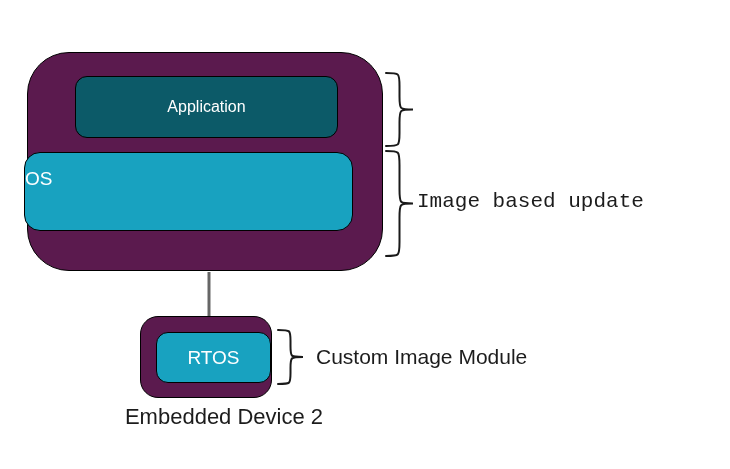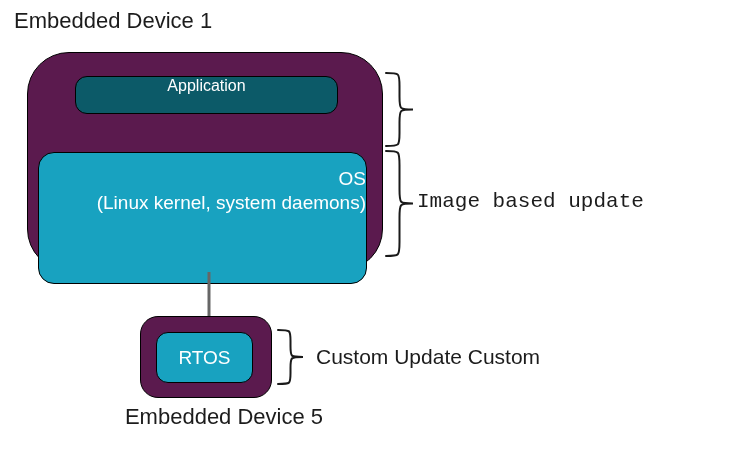--- a/index.html
+++ b/index.html
@@ -33,44 +33,45 @@
     background: var(--device-shell, #5b1a4e);
     border: 1.5px solid #000000;
     border-radius: 42px;
     box-sizing: border-box;
   }
   .app-box {
     position: absolute;
     left: 75px;
     top: 76px;
     width: 263px;
-    height: 38px;
+    height: 62px;
     background: var(--application-fill, #0c5a68);
     border: 1.5px solid #000000;
     border-radius: 12px;
     box-sizing: border-box;
     display: flex;
+    align-items: center;
     justify-content: center;
     color: var(--text-light, #ffffff);
     font-size: 16px;
   }
   .os-box {
     position: absolute;
-    left: 38px;
+    left: 24px;
     top: 152px;
     width: 329px;
-    height: 132px;
+    height: 79px;
     background: var(--os-fill, #18a2c0);
     border: 1.5px solid #000000;
     border-radius: 16px;
     box-sizing: border-box;
     color: var(--text-light, #ffffff);
     font-size: 19px;
     line-height: 24px;
-    text-align: right;
+    text-align: left;
     padding-top: 14px;
   }
   .svg-layer {
     position: absolute;
     left: 0;
     top: 0;
     width: 730px;
     height: 469px;
     pointer-events: none;
   }
@@ -102,21 +103,21 @@
     height: 82px;
     background: var(--device-shell, #5b1a4e);
     border: 1.5px solid #000000;
     border-radius: 18px;
     box-sizing: border-box;
   }
   .rtos-box {
     position: absolute;
     left: 156px;
     top: 332px;
-    width: 97px;
+    width: 115px;
     height: 51px;
     background: var(--rtos-fill, #18a2c0);
     border: 1.5px solid #000000;
     border-radius: 12px;
     box-sizing: border-box;
     display: flex;
     align-items: center;
     justify-content: center;
     color: var(--text-light, #ffffff);
     font-size: 19px;
@@ -130,48 +131,46 @@
     font-size: 22px;
     line-height: 27px;
     color: var(--text-dark, #1c1c1c);
   }
 </style>
 </head>
 <body>
 
 <div class="canvas">
 
-  <div class="device1-title">Embedded Device 1</div>
 
   <div class="outer-box"></div>
 
   <div class="app-box">
     <span>Application</span>
   </div>
 
   <div class="os-box">
     <div>OS</div>
-    <div>(Linux kernel, system daemons)</div>
   </div>
 
   <svg class="svg-layer" viewBox="0 0 730 469" xmlns="http://www.w3.org/2000/svg">
     <line class="connector" x1="209" y1="272" x2="209" y2="317"></line>
     <path class="brace" d="M386,73 C399.5,73 399.5,73 399.5,86 L399.5,96.5 C399.5,109.5 399.5,109.5 413,109.5 C399.5,109.5 399.5,109.5 399.5,122.5 L399.5,133 C399.5,146 399.5,146 386,146"></path>
     <path class="brace" d="M386,151 C399.5,151 399.5,151 399.5,165 L399.5,189.5 C399.5,203.5 399.5,203.5 413,203.5 C399.5,203.5 399.5,203.5 399.5,217.5 L399.5,242 C399.5,256 399.5,256 386,256"></path>
     <path class="brace" d="M278,330 C290.5,330 290.5,330 290.5,341 L290.5,346 C290.5,357 290.5,357 303,357 C290.5,357 290.5,357 290.5,368 L290.5,373 C290.5,384 290.5,384 278,384"></path>
   </svg>
 
 
   <div class="annotation image-based">Image based update</div>
 
-  <div class="annotation custom">Custom Update Custom</div>
+  <div class="annotation custom">Custom Image Module</div>
 
   <div class="small-box"></div>
 
   <div class="rtos-box">
     <span>RTOS</span>
   </div>
 
   <div class="device2-title">
-    <div>Embedded Device 5</div>
+    <div>Embedded Device 2</div>
   </div>
 
 </div>
 
 </body></html>

